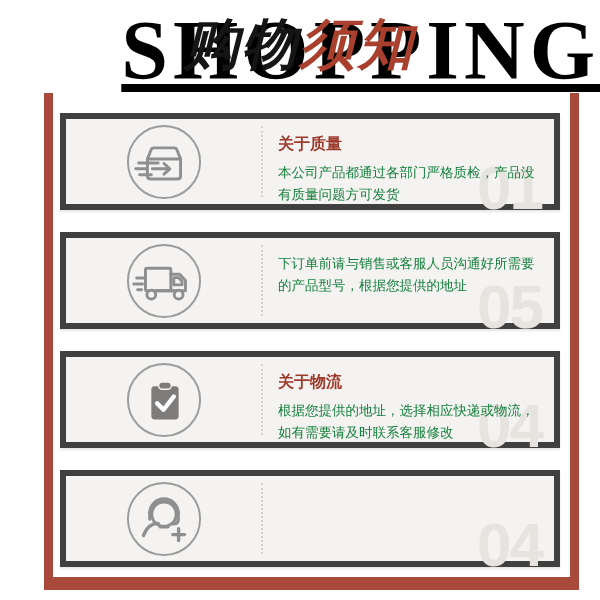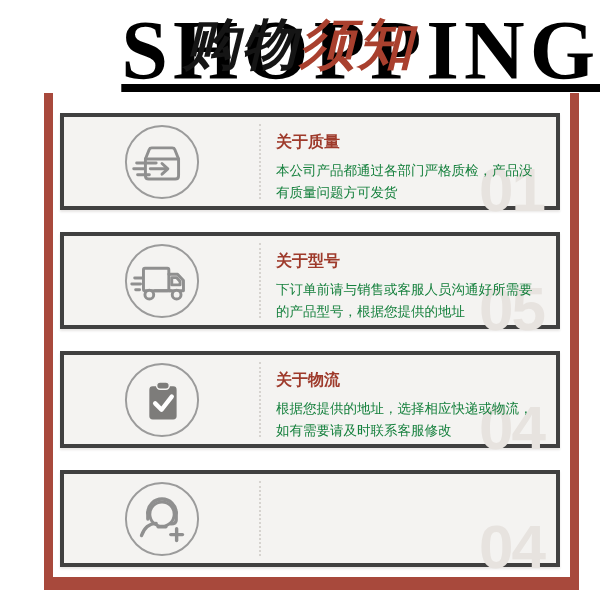--- a/index.html
+++ b/index.html
@@ -56,21 +56,21 @@
     flex-direction:column;
     gap:22px;
     z-index:1;
   }
 
   .card{
     position:relative;
     width:500px;height:97px;
     box-sizing:border-box;
     background:#f4f3f1;
-    border:4px solid #404040;
+    border:6px solid #404040;
     box-shadow:0 2px 2px rgba(90,80,70,0.14);
     display:flex;
   }
   .icon-col{
     width:195px;
     flex:0 0 195px;
     display:flex;
     align-items:center;
     justify-content:center;
   }
@@ -157,21 +157,20 @@
             <path d="M9 43 H18"></path>
             <path d="M13 49 H17"></path>
             <circle cx="27" cy="54" r="4.5" fill="#f4f3f1"></circle>
             <circle cx="55" cy="54" r="4.5" fill="#f4f3f1"></circle>
             <path d="M33 50 H49"></path>
           </g>
         </svg>
       </div>
       <div class="dotted-divider"></div>
       <div class="text-col">
-        <div class="card-title">关于型号</div>
         <div class="card-body">下订单前请与销售或客服人员沟通好所需要的产品型号，根据您提供的地址</div>
       </div>
       <div class="card-number">05</div>
     </div>
 
     <div class="card">
       <div class="icon-col">
         <svg class="icon-svg" width="78" height="78" viewBox="0 0 80 80">
           <circle cx="40" cy="40" r="37" fill="none" stroke="#9b9b9b" stroke-width="2"></circle>
           <rect x="27" y="26" width="28" height="34" rx="3.5" fill="#7d7c7a"></rect>

